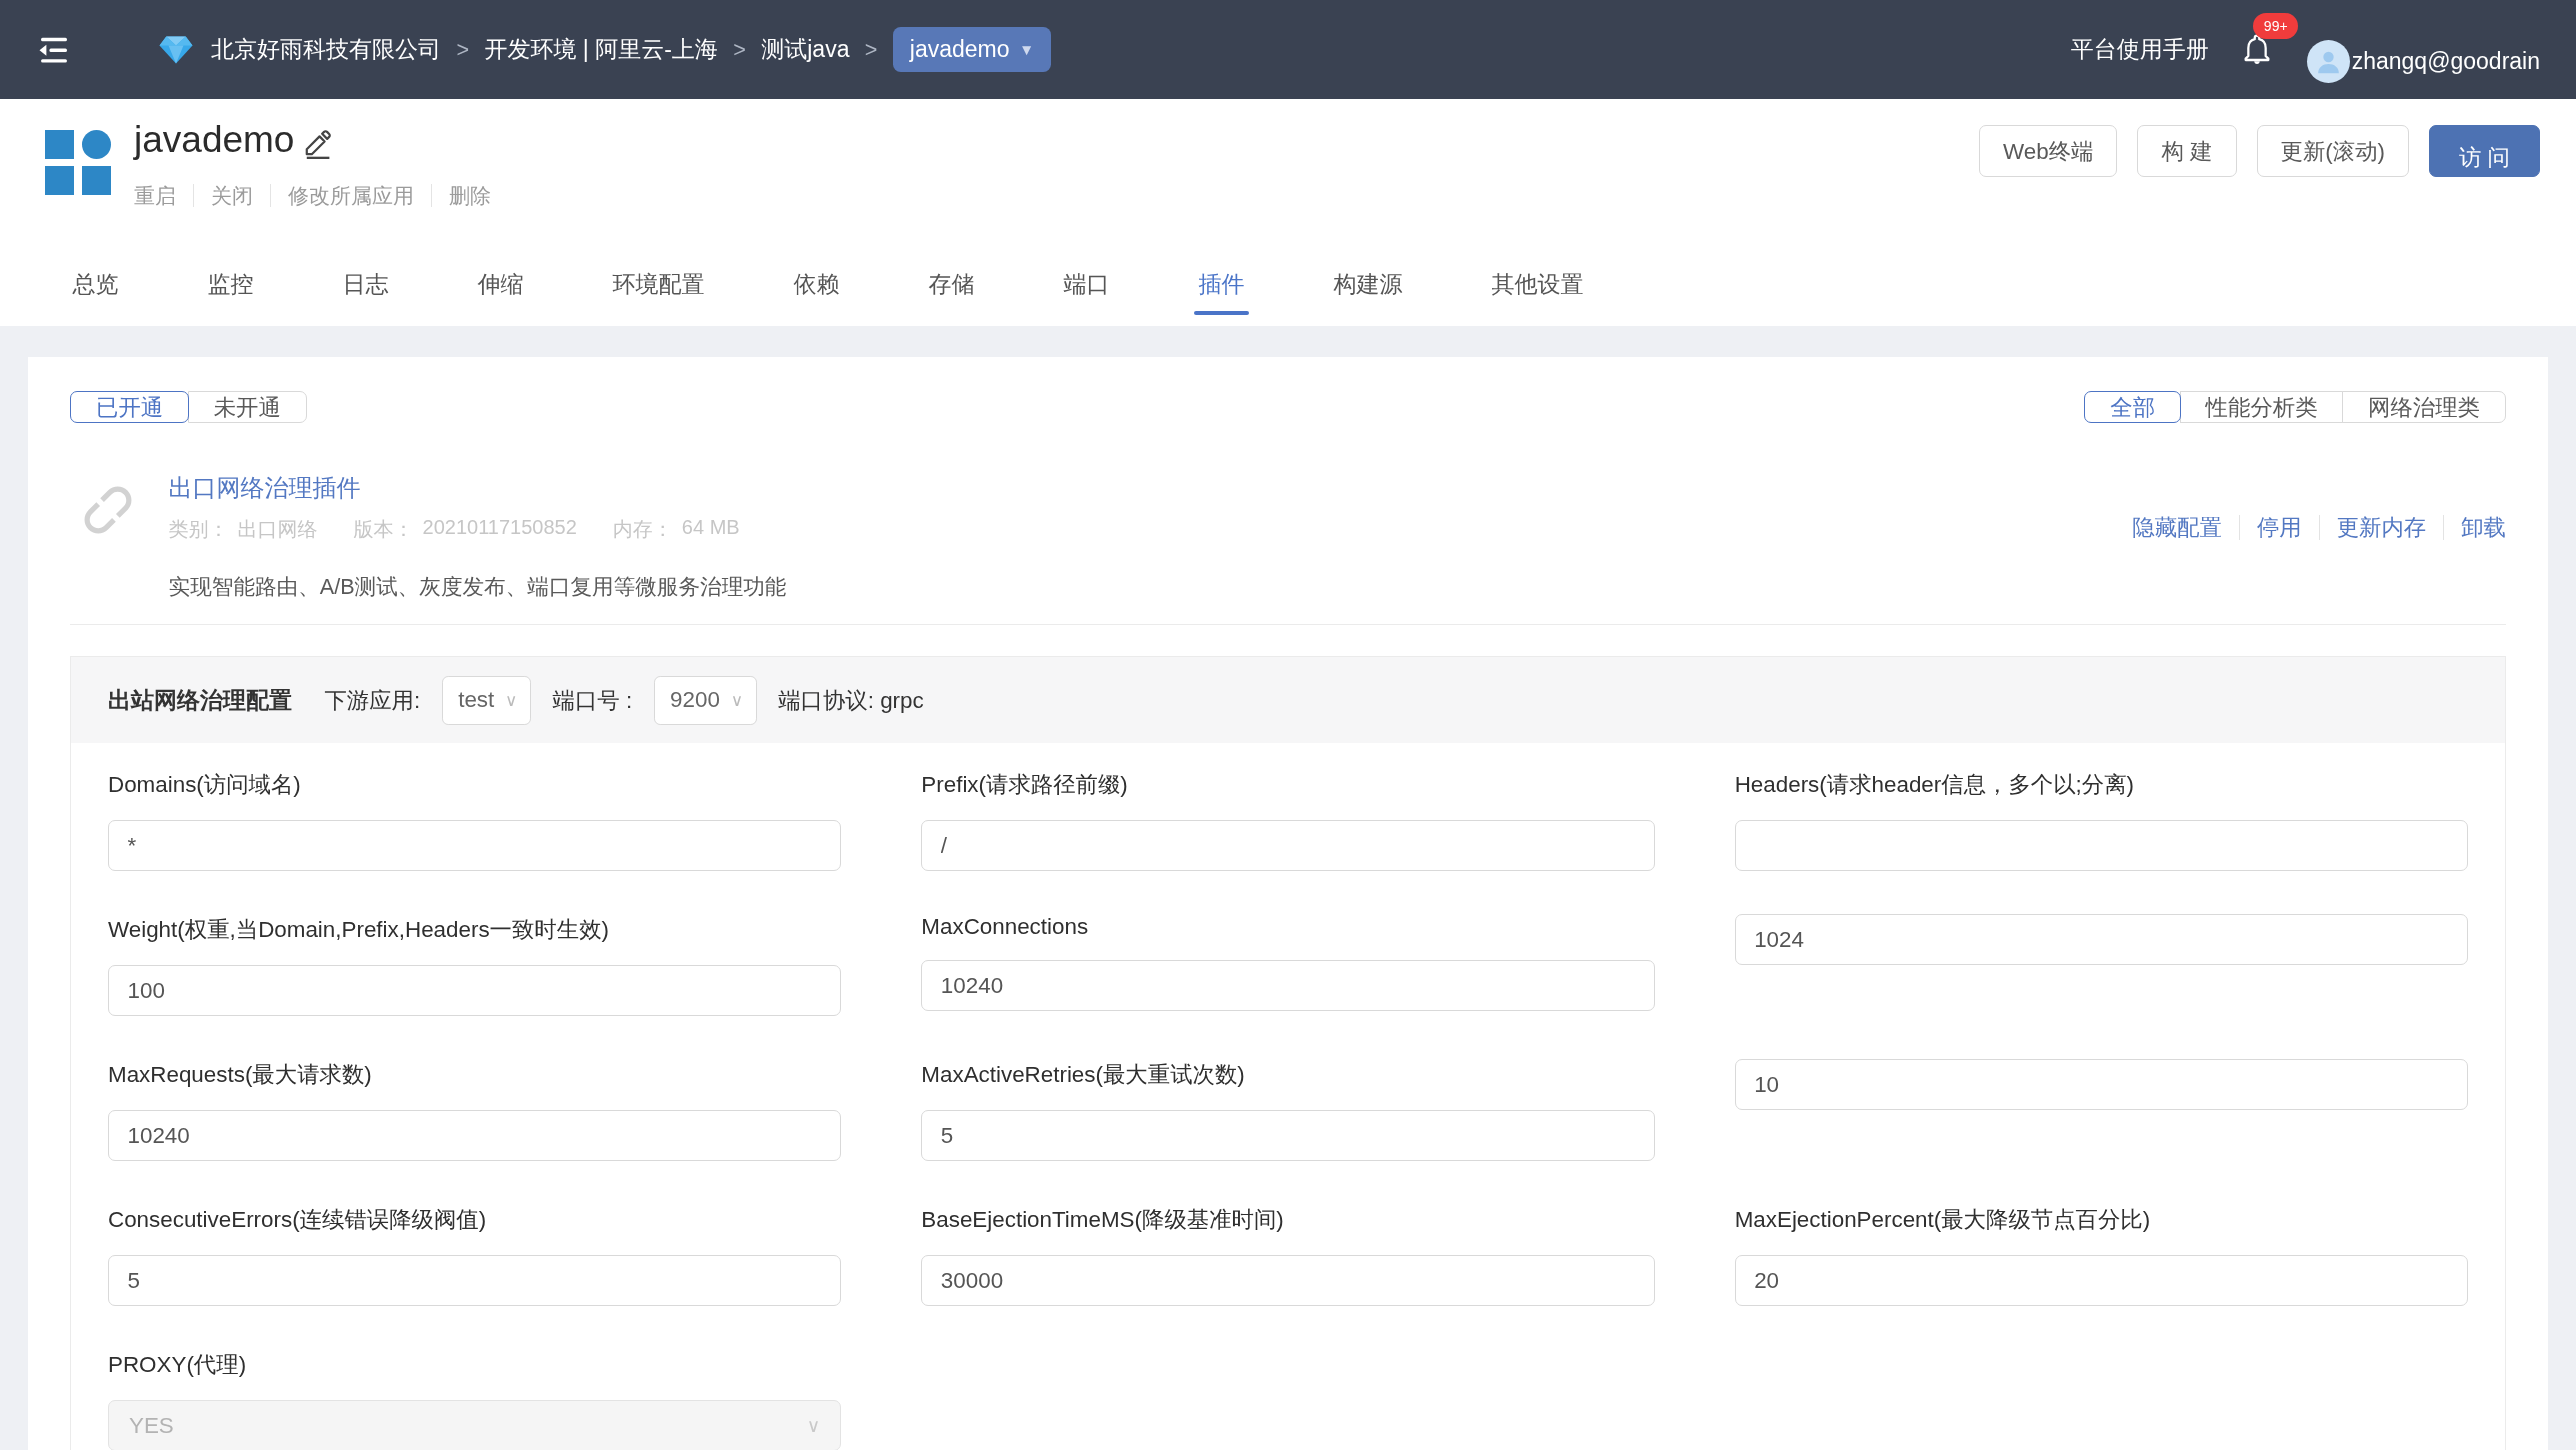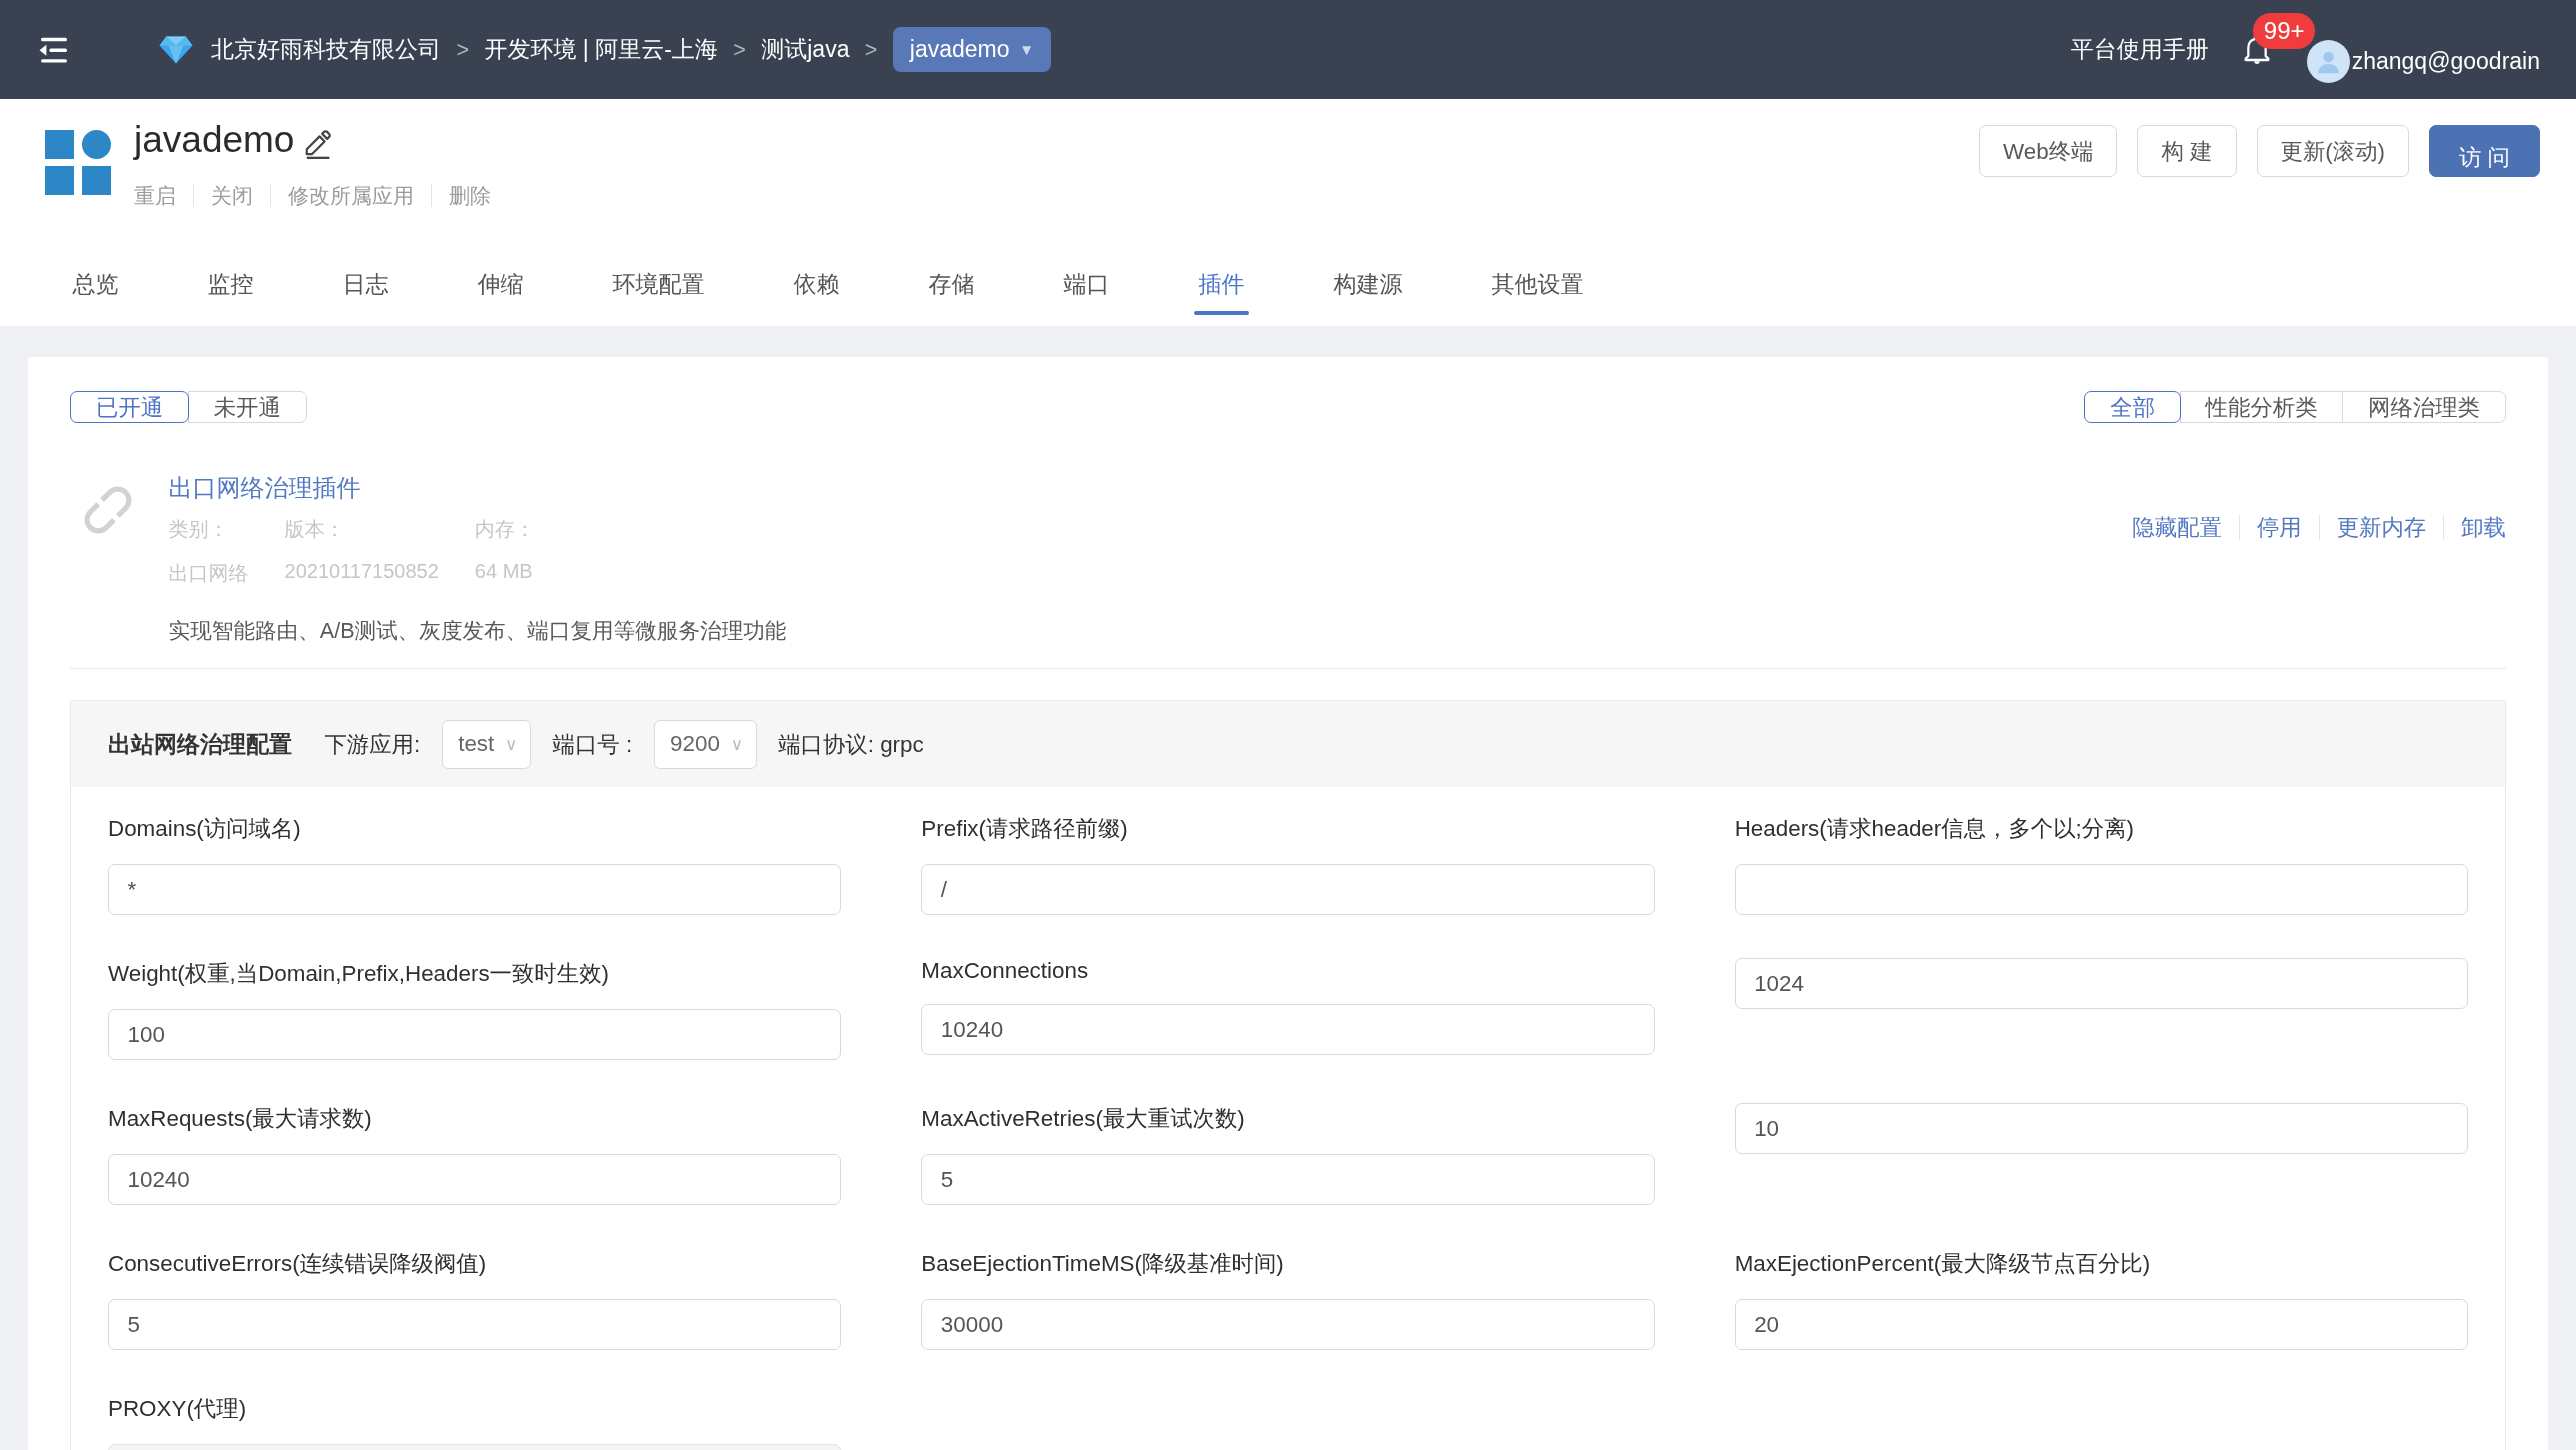--- a/index.html
+++ b/index.html
@@ -15,21 +15,21 @@
   .crumb { color:#fff; white-space:nowrap; cursor:pointer; }
   .crumb-sep { color:#aeb6c4; margin:0 15.4px; font-size:21.6px; }
   .app-chip { background:#5878b7; color:#fff; border:none; border-radius:7.7px;
     font-size:23px; padding:9.3px 17px; display:flex; align-items:center; gap:9.3px; cursor:pointer;
     font-family:inherit; }
   .app-chip .caret { font-size:15.4px; color:#cfd9ee; }
   .topbar-right { margin-left:auto; display:flex; align-items:center; gap:32px; }
   .manual { cursor:pointer; }
   .bell-wrap { position:relative; width:34px; height:36px; cursor:pointer; }
   .badge { position:absolute; top:-18.5px; left:12.4px; background:#f03c3c; color:#fff;
-    font-size:24px; line-height:1; padding:6.2px 10.8px; border-radius:18.5px; white-space:nowrap; }
+    font-size:14px; line-height:1; padding:6.2px 10.8px; border-radius:18.5px; white-space:nowrap; }
   .user { display:flex; align-items:center; gap:2px; cursor:pointer;margin-top:24px; }
   .avatar { width:43px; height:43px; border-radius:50%; background:#cfe4f7;
     display:flex; align-items:center; justify-content:center; overflow:hidden; }
 
   
   .app-header { background:#fff; height:159px; position:relative; padding:20px 36px 0 45px;
     display:flex; }
   .logo { width:69px; height:69px; display:grid; grid-template-columns:29px 29px;
     grid-template-rows:29px 29px; gap:7.7px; margin-top:10.8px; }
   .logo .sq { background:#2d87c6; }
@@ -66,21 +66,21 @@
   .seg-btn:first-child { border-radius:7px 0 0 7px; }
   .seg-btn:last-child { border-radius:0 7px 7px 0; }
   .seg-btn.active { border-color:#4d74c4; color:#4d74c4; position:relative; z-index:1; border-radius:7px; }
 
   
   .plugin-row { display:flex; margin-top:49px; }
   .plugin-icon { width:66px; height:66px; margin:4.6px 28px 0 4.6px; flex:0 0 auto; }
   .plugin-main {}
   .plugin-name { font-size:24px; color:#5378c2; font-weight:500; cursor:pointer; }
   .plugin-meta { display:flex; gap:36px; margin-top:12.4px; font-size:20px; color:#c6c6c6; }
-  .plugin-meta .pair { display:flex; gap:17px;flex-direction:column; }
+  .plugin-meta .pair { display:flex; gap:9px; }
   .plugin-desc { margin-top:29px; font-size:21.6px; color:#595959; }
   .plugin-links { margin-left:auto; display:flex; align-items:flex-start; margin-top:43px; }
   .plugin-link { font-size:22.4px; color:#5378c2; padding:0 17px; cursor:pointer;
     border-left:1.5px solid #e3e3e3; line-height:25px; white-space:nowrap; }
   .plugin-link:first-child { border-left:none; }
   .plugin-link:last-child { padding-right:0; }
   .divider { border-bottom:1.5px solid #ebebeb; margin-top:23px; }
 
   
   .panel { margin-top:31px; border:1.5px solid #ebebeb; background:#fff; }

